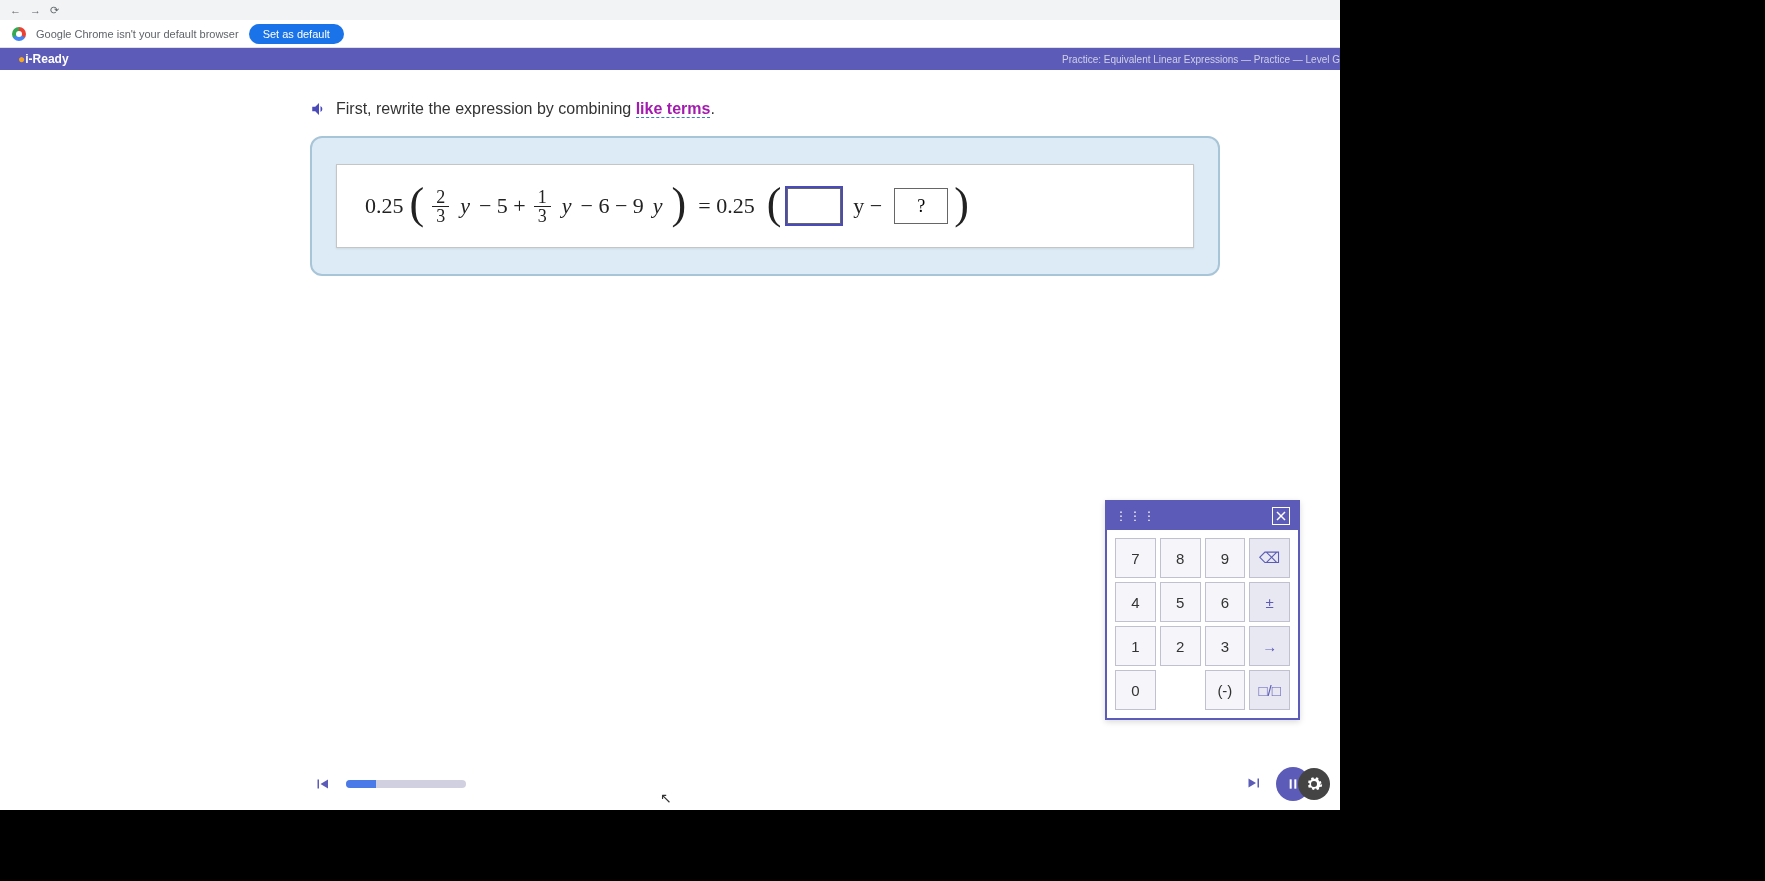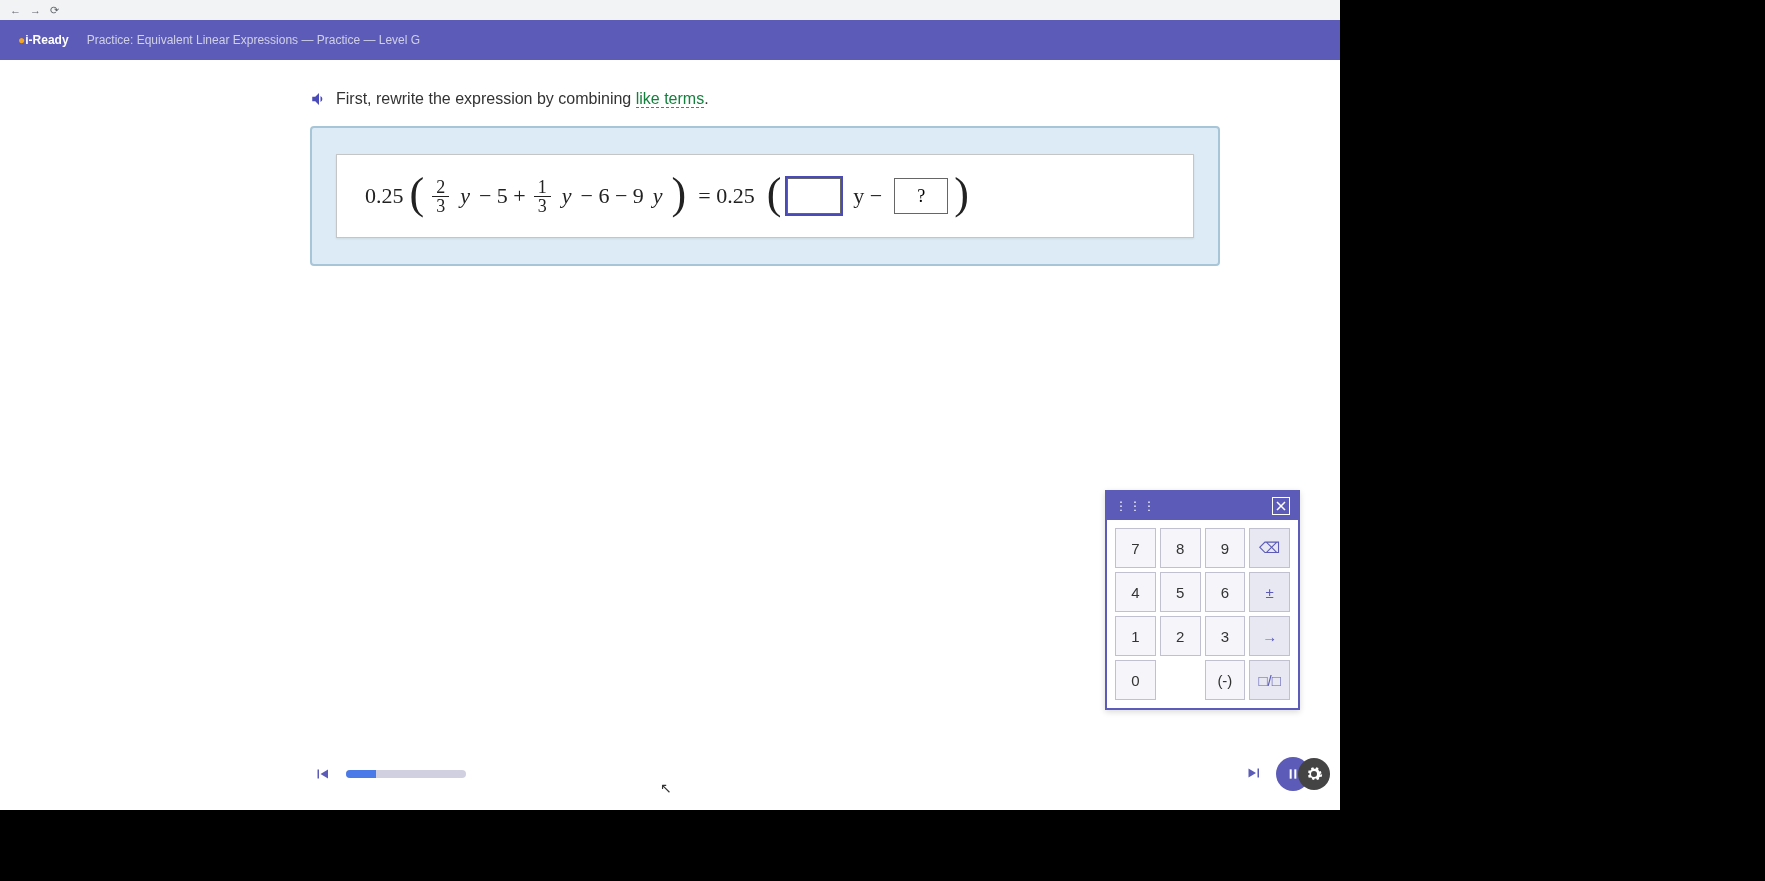--- a/index.html
+++ b/index.html
@@ -52,64 +52,64 @@
 .set-default-btn {
   background: #1a73e8;
   color: #fff;
   border: none;
   border-radius: 14px;
   padding: 4px 14px;
   font-size: 11px;
   cursor: pointer;
 }
 .app-header {
-  height: 40px;
+  height: 22px;
   background: #5c5cb8;
   color: #fff;
   display: flex;
   align-items: center;
   font-size: 11px;
 }
 .iready-brand {
   padding: 0 18px;
   font-weight: bold;
   font-size: 12px;
 }
 .iready-brand .dot-o { color:#f5a623; }
 .breadcrumb {
   flex: 1;
-  text-align: left;
+  text-align: right;
   color: #d0d0e8;
-  font-size: 12px;
+  font-size: 10px;
 }
 .content-area {
   padding: 30px 0 0 310px;
   position: relative;
   height: calc(100% - 70px);
   background: #fff;
 }
 .instruction-row {
   display: flex;
   align-items: center;
   gap: 8px;
   font-size: 16px;
   color: #333;
   margin-bottom: 18px;
 }
 .audio-icon {
   width: 18px; height: 18px;
   display: inline-flex; align-items:center; justify-content:center;
   color:#4a4ab8;
 }
-.like-terms { color: #15803d; border-bottom: 1px dashed #3a7ab8; cursor: pointer; }
+.like-terms { color: #a21caf; border-bottom: 1px dashed #3a7ab8; cursor: pointer; font-weight: bold; }
 .math-panel {
   width: 910px;
   background: #dcebf5;
   border: 2px solid #a8c5d8;
-  border-radius: 4px;
+  border-radius: 12px;
   padding: 26px 24px;
 }
 .math-box {
   background: #fff;
   border: 1px solid #c5c5c5;
   box-shadow: 0 1px 2px rgba(0,0,0,0.08);
   padding: 20px 28px;
   display: flex;
   align-items: center;
   gap: 6px;
@@ -237,20 +237,25 @@
 <body>
 
 <div class="screen-area">
 
   <div class="browser-top">
     <span class="nav-icon">←</span>
     <span class="nav-icon">→</span>
     <span class="nav-icon">⟳</span>
   </div>
 
+  <div class="default-browser-bar">
+    <span class="chrome-logo"></span>
+    <span>Google Chrome isn't your default browser</span>
+    <button class="set-default-btn">Set as default</button>
+  </div>
 
   <div class="app-header">
     <div class="iready-brand">
       <span class="dot-o">●</span><span>i-</span><span>Ready</span>
     </div>
     <div class="breadcrumb">Practice: Equivalent Linear Expressions — Practice — Level G</div>
   </div>
 
   <div class="content-area">
 

